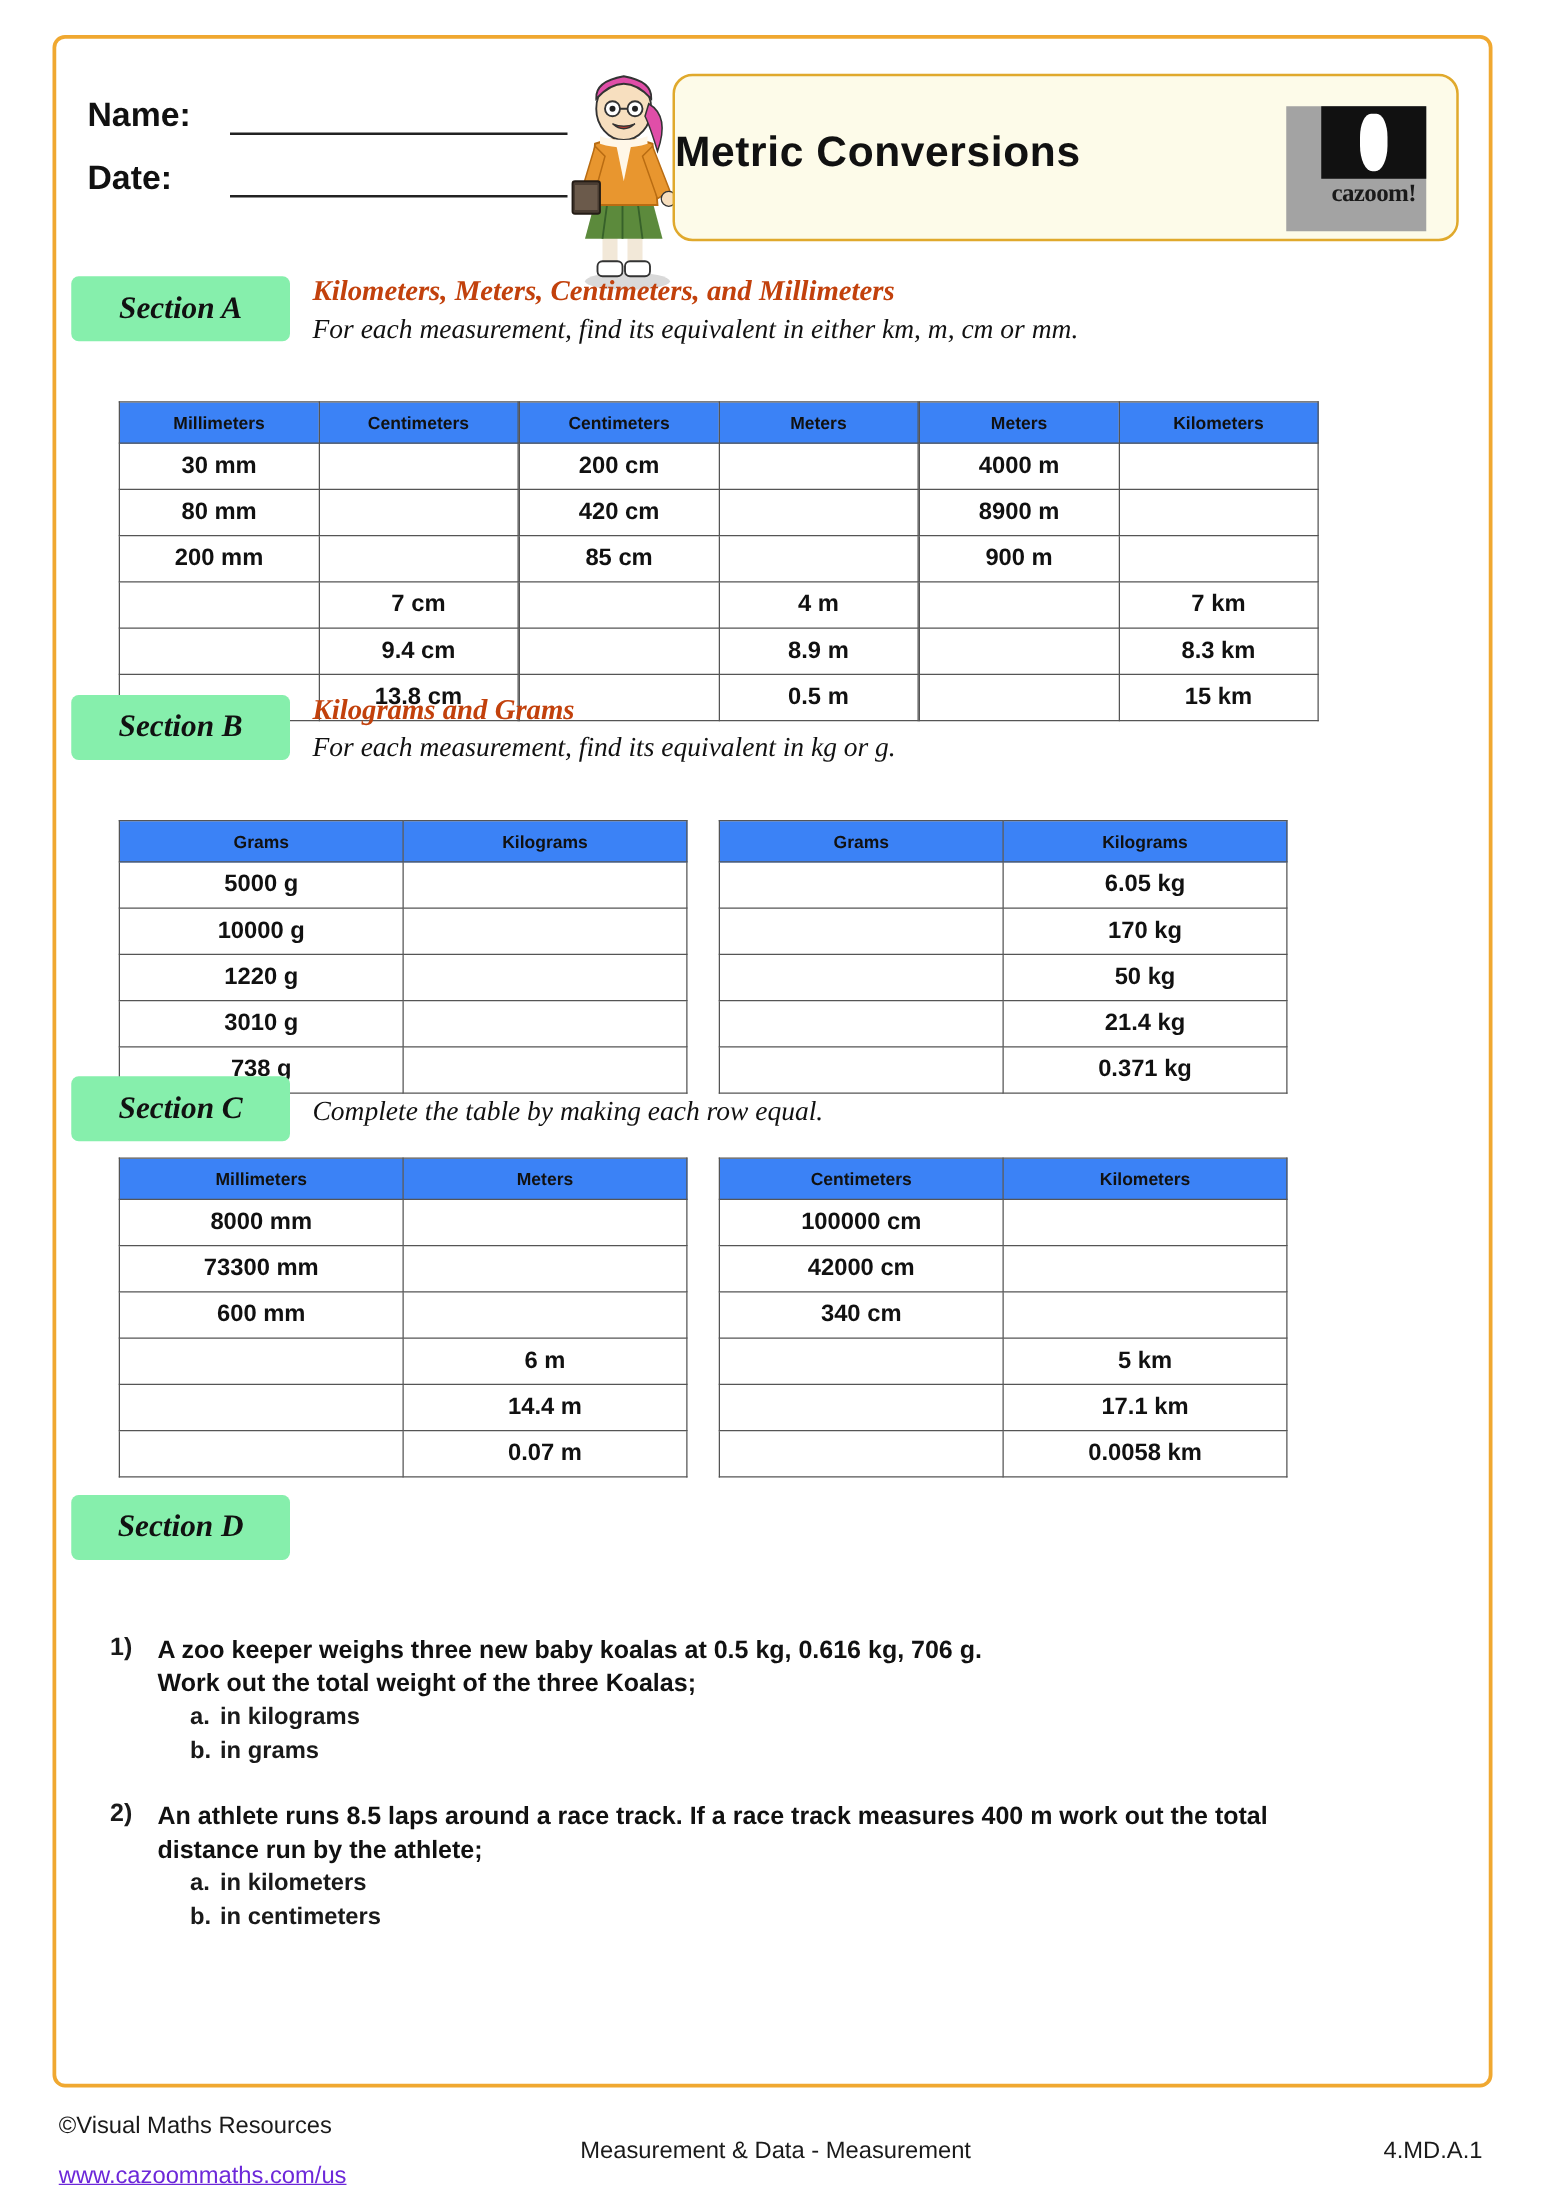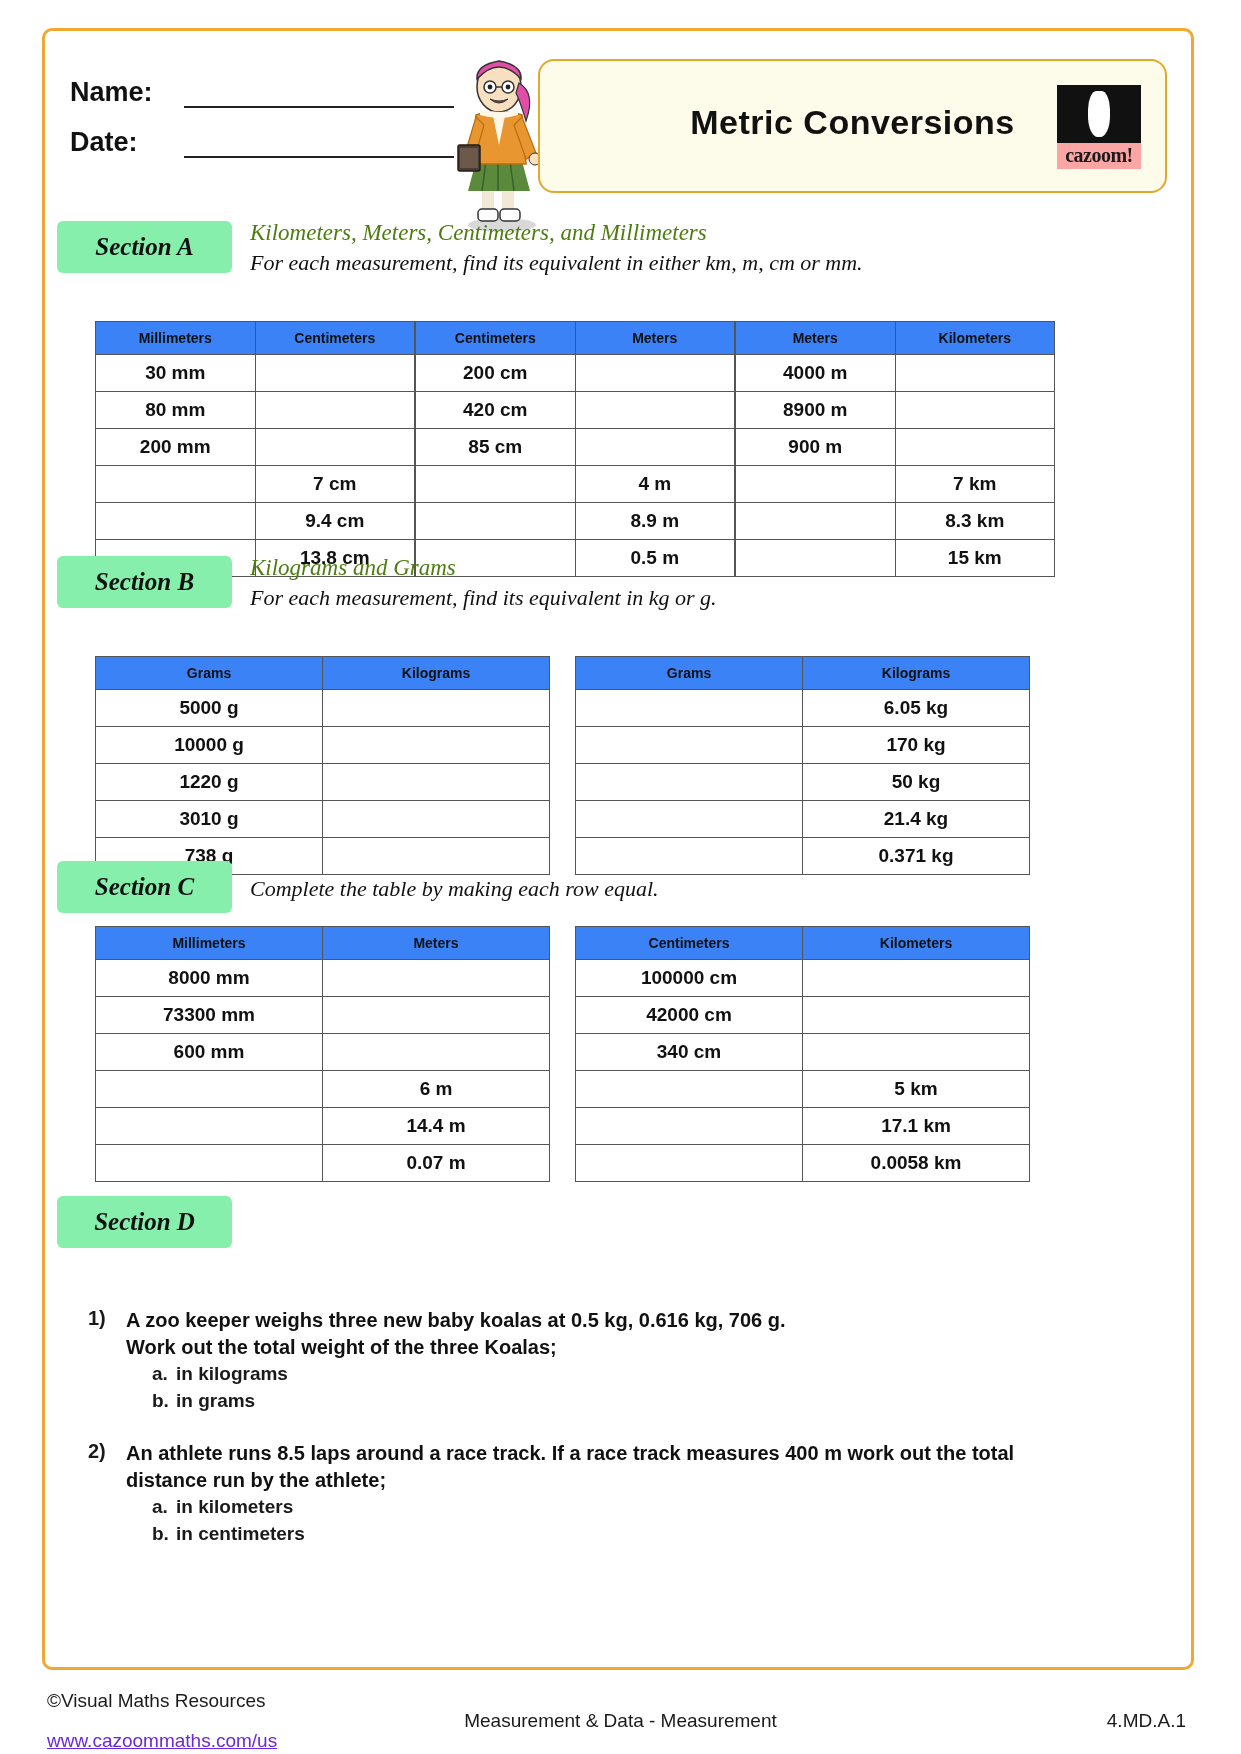--- a/index.html
+++ b/index.html
@@ -67,33 +67,33 @@
     height: 130px;
     background: #fdfbe9;
     border: 2px solid #e0a92c;
     border-radius: 16px;
   }
   .title-text {
     position: absolute;
     left: 0;
     top: 42px;
     width: 100%;
-    text-align: center;
     font-size: 34px;
     font-weight: bold;
     letter-spacing: 0.5px;
     color: #111;
   }
   .logo {
     position: absolute;
     right: 24px;
     top: 24px;
     width: 84px;
-    height: 84px;
-    background: #fca5a5;
+    height: 100px;
+    background: #a3a3a3;
+    padding-left: 28px;
   }
   .logo-mark {
     width: 84px;
     height: 58px;
     background: #111;
     position: relative;
   }
   .logo-mark::before {
     content: "";
     position: absolute;
@@ -130,24 +130,24 @@
     text-align: center;
     line-height: 52px;
     color: #111;
   }
   .sec-head {
     position: absolute;
     left: 205px;
   }
   .sec-title {
     font-family: "Liberation Serif", serif;
-    font-weight: normal;
+    font-weight: bold;
     font-style: italic;
     font-size: 23px;
-    color: #4d7c0f;
+    color: #c2410c;
   }
   .sec-sub {
     font-family: "Liberation Serif", serif;
     font-style: italic;
     font-size: 22px;
     color: #111;
     margin-top: 4px;
   }
   
   table.conv {

